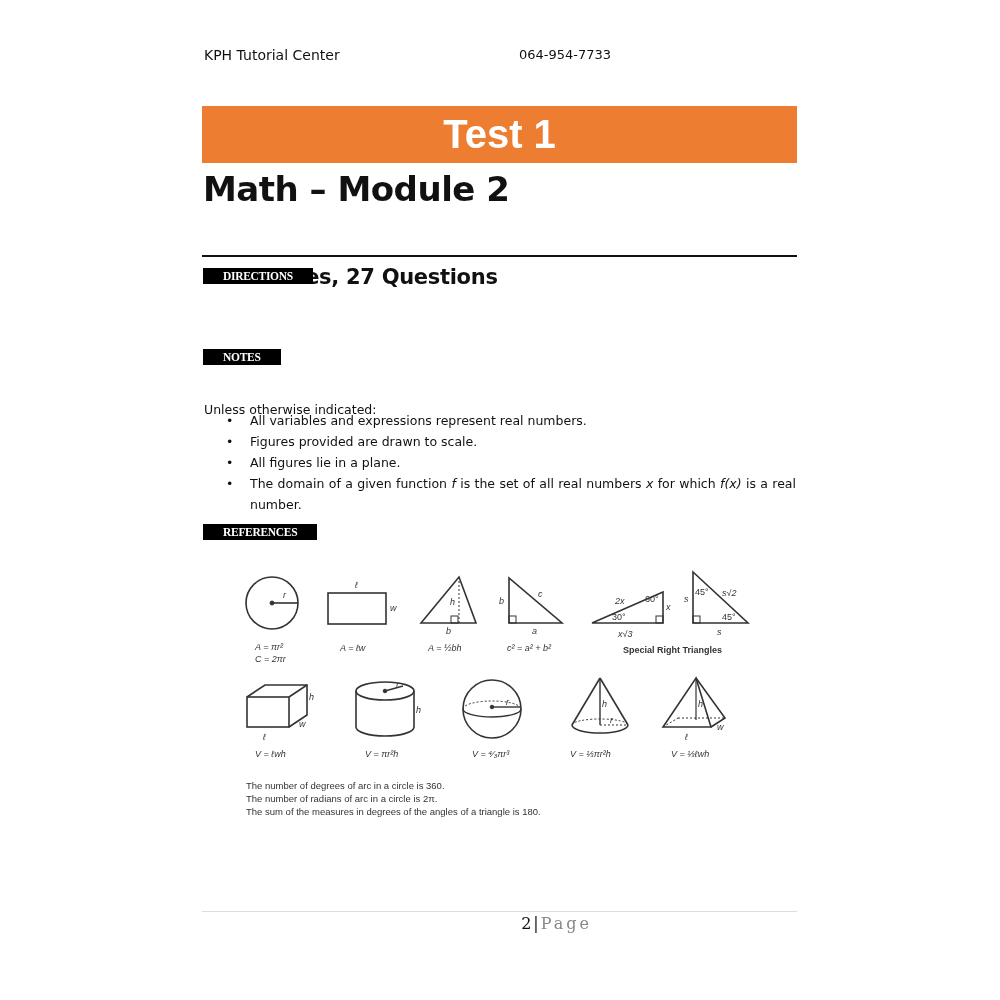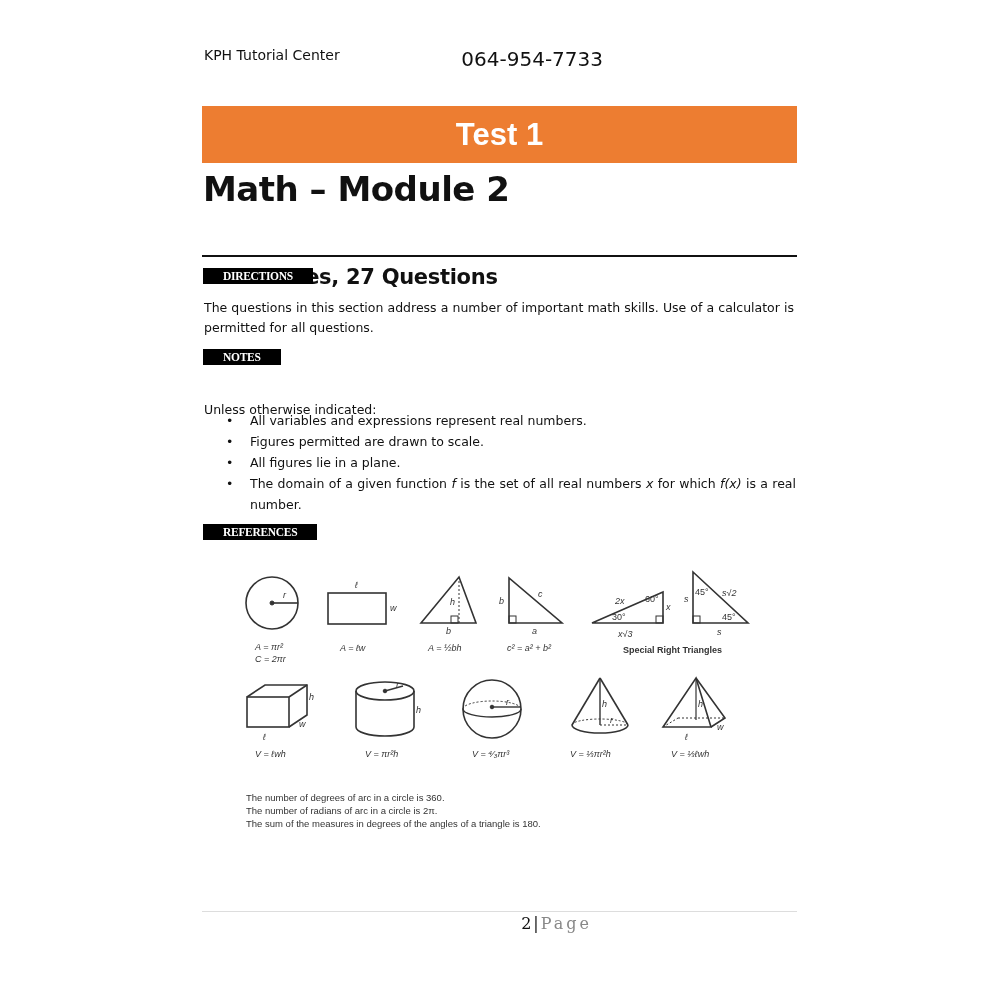--- a/index.html
+++ b/index.html
@@ -1,63 +1,62 @@
 <!DOCTYPE html>
 <html><head>
 <meta charset="utf-8">
 <style>
   html, body { margin:0; padding:0; background:#ffffff; }
   body { width:1000px; height:1000px; position:relative; overflow:hidden; font-family:"DejaVu Sans", sans-serif; color:#111; }
   .page { position:absolute; left:0; top:0; width:800px; height:1000px; background:#fff; }
   .hdr-left { position:absolute; left:204px; top:47px; font-size:14px; color:#111; }
-  .hdr-right { position:absolute; right:197px; top:47px; font-size:20px; color:#111; }
+  .hdr-right { position:absolute; right:189px; top:47px; font-size:13px; color:#111; }
   .banner { position:absolute; left:202px; top:106px; width:595px; height:57px; background:#ed7d31; display:flex; align-items:center; justify-content:center; }
-  .banner span { color:#fff; font-weight:bold; font-size:31px; font-family:"Liberation Sans", sans-serif; }
+  .banner span { color:#fff; font-weight:bold; font-size:40px; font-family:"Liberation Sans", sans-serif; }
   .title { position:absolute; left:203px; top:169px; font-size:34px; font-weight:bold; font-family:"DejaVu Sans", sans-serif; letter-spacing:-0.5px; }
   .subtitle { position:absolute; left:203px; top:221px; font-size:21px; font-weight:bold; font-family:"DejaVu Sans", sans-serif; letter-spacing:-0.3px;margin-top:44px; }
   .rule { position:absolute; left:202px; top:255px; width:595px; height:2px; background:#111; }
   .tag { position:absolute; left:203px; background:#000; color:#fff; font-weight:bold; font-size:11.5px; padding:2px 20px; letter-spacing:-0.3px; font-family:Liberation Serif, serif; }
   .para { position:absolute; left:204px; width:590px; font-size:12.5px; line-height:20px; text-align:justify; color:#111; }
   ul.notes { position:absolute; left:204px; top:410px; width:592px; margin:0; padding:0; list-style:none; font-size:12.5px; line-height:21px; }
   ul.notes li { position:relative; padding-left:46px; text-align:justify; }
   ul.notes li::before { content:"•"; position:absolute; left:22px; top:0; }
   .refs { position:absolute; left:235px; top:560px; width:545px; height:265px; }
   .refs svg { width:545px; height:265px; }
   .foot-rule { position:absolute; left:202px; top:911px; width:595px; height:1px; background:#ddd; }
   .pagenum { position:absolute; right:208px; top:914px; font-family:"DejaVu Serif", serif; font-size:16px; }
   .pagenum .num { color:#111; }
   .pagenum .bar { color:#111; margin:0 2px; }
   .pagenum .word { color:#888; letter-spacing:3px;text-align:center; }
-  .facts { position:absolute; left:246px; top:779px; font-size:9.5px; line-height:13px; color:#333; font-family:"Liberation Sans", sans-serif;margin-top:12px; }
+  .facts { position:absolute; left:246px; top:779px; font-size:9.5px; line-height:13px; color:#333; font-family:"Liberation Sans", sans-serif; }
 </style>
 </head>
 <body>
 
 <div class="page">
 
   <div class="hdr-left">KPH Tutorial Center</div>
   <div class="hdr-right">064-954-7733</div>
 
   <div class="banner">
     <span>Test 1</span>
   </div>
 
   <div class="title">Math – Module 2</div>
   <div class="subtitle">43 Minutes, 27 Questions</div>
   <div class="rule"></div>
 
   <div class="tag" style="top:268px;">DIRECTIONS</div>
-  <div class="para" style="top:298px;">The questions in this section address a number of important math skills. Use of a calculator is permitted for all questions.</div>
 
   <div class="tag" style="top:349px;">NOTES</div>
   <div class="para" style="top:400px;">Unless otherwise indicated:</div>
 
   <ul class="notes">
     <li>All variables and expressions represent real numbers.</li>
-    <li>Figures permitted are drawn to scale.</li>
+    <li>Figures provided are drawn to scale.</li>
     <li>All figures lie in a plane.</li>
     <li>The domain of a given function <i>f</i> is the set of all real numbers <i>x</i> for which <i>f(x)</i> is a real number.</li>
   </ul>
 
   <div class="tag" style="top:524px;">REFERENCES</div>
 
   <div class="refs">
     <svg viewBox="0 0 545 265" xmlns="http://www.w3.org/2000/svg" font-family="Liberation Sans, sans-serif" font-size="9" fill="#333" stroke="#333">
 
       <g>

